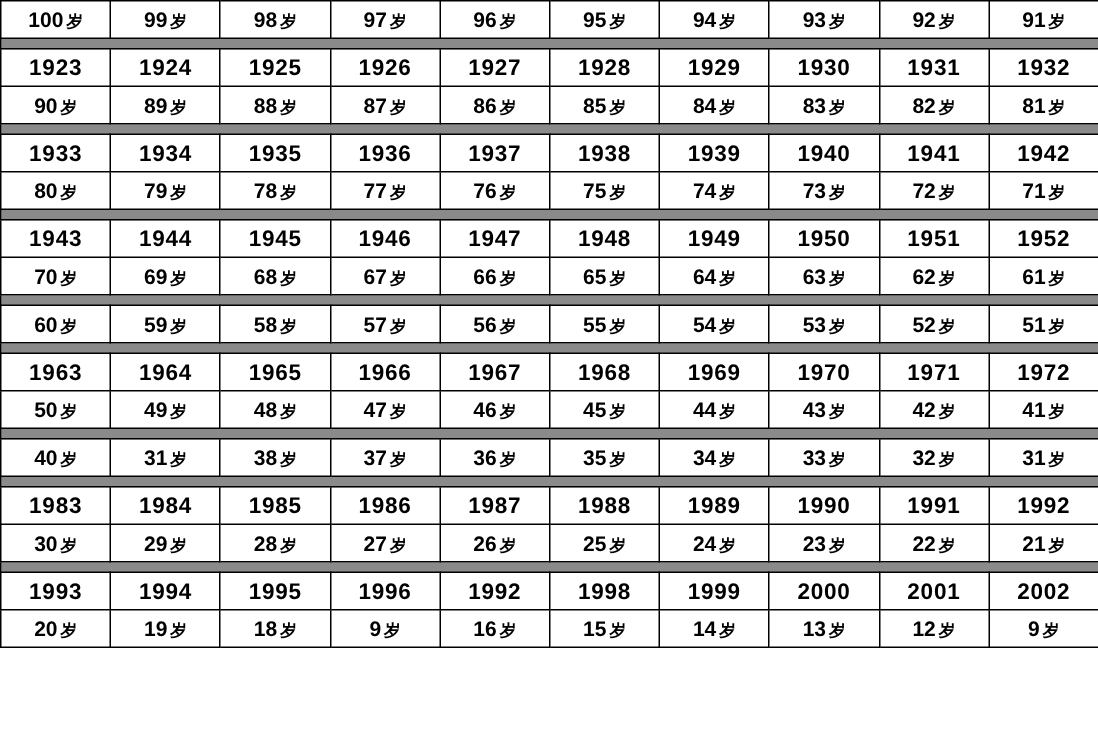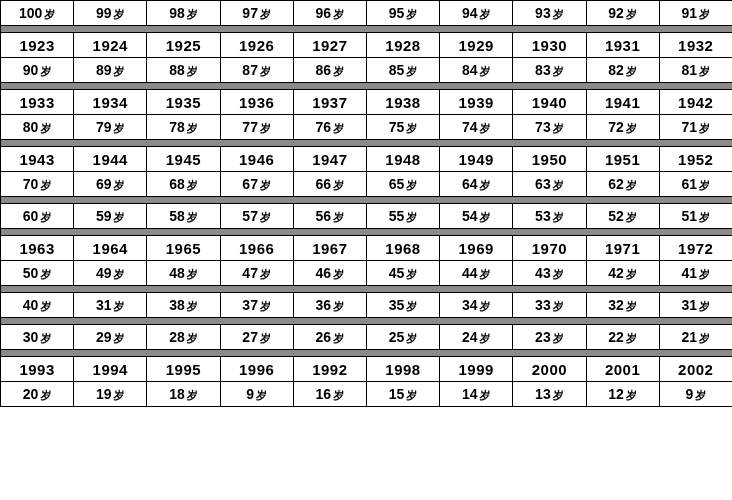--- a/index.html
+++ b/index.html
@@ -212,20 +212,32 @@
         <td><span class="age-cell-inner"><span class="age-num">36</span><span class="age-unit">岁</span></span></td>
         <td><span class="age-cell-inner"><span class="age-num">35</span><span class="age-unit">岁</span></span></td>
         <td><span class="age-cell-inner"><span class="age-num">34</span><span class="age-unit">岁</span></span></td>
         <td><span class="age-cell-inner"><span class="age-num">33</span><span class="age-unit">岁</span></span></td>
         <td><span class="age-cell-inner"><span class="age-num">32</span><span class="age-unit">岁</span></span></td>
         <td><span class="age-cell-inner"><span class="age-num">31</span><span class="age-unit">岁</span></span></td>
       </tr>
       <tr class="spacer-row">
         <td colspan="10"></td>
       </tr>
+      <tr class="year-row">
+        <td>1983</td>
+        <td>1984</td>
+        <td>1985</td>
+        <td>1986</td>
+        <td>1987</td>
+        <td>1988</td>
+        <td>1989</td>
+        <td>1990</td>
+        <td>1991</td>
+        <td>1992</td>
+      </tr>
       <tr class="age-row">
         <td><span class="age-cell-inner"><span class="age-num">30</span><span class="age-unit">岁</span></span></td>
         <td><span class="age-cell-inner"><span class="age-num">29</span><span class="age-unit">岁</span></span></td>
         <td><span class="age-cell-inner"><span class="age-num">28</span><span class="age-unit">岁</span></span></td>
         <td><span class="age-cell-inner"><span class="age-num">27</span><span class="age-unit">岁</span></span></td>
         <td><span class="age-cell-inner"><span class="age-num">26</span><span class="age-unit">岁</span></span></td>
         <td><span class="age-cell-inner"><span class="age-num">25</span><span class="age-unit">岁</span></span></td>
         <td><span class="age-cell-inner"><span class="age-num">24</span><span class="age-unit">岁</span></span></td>
         <td><span class="age-cell-inner"><span class="age-num">23</span><span class="age-unit">岁</span></span></td>
         <td><span class="age-cell-inner"><span class="age-num">22</span><span class="age-unit">岁</span></span></td>

